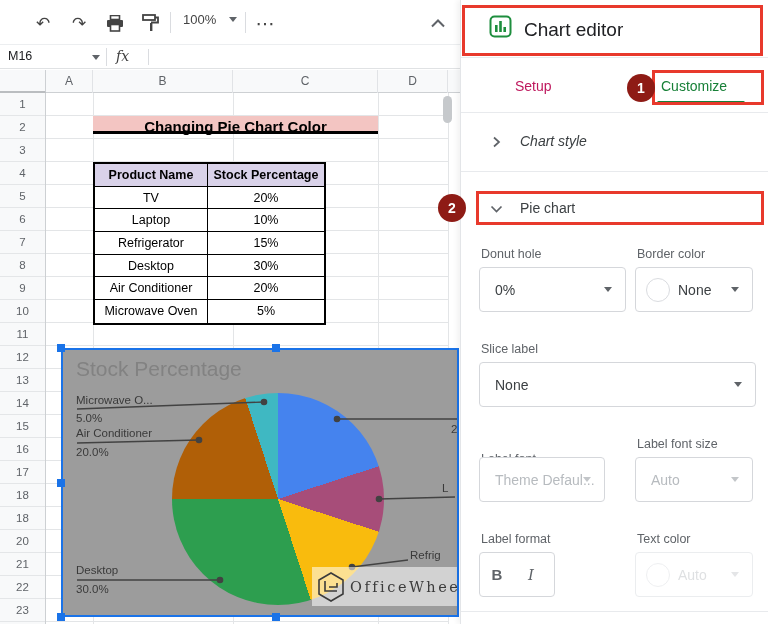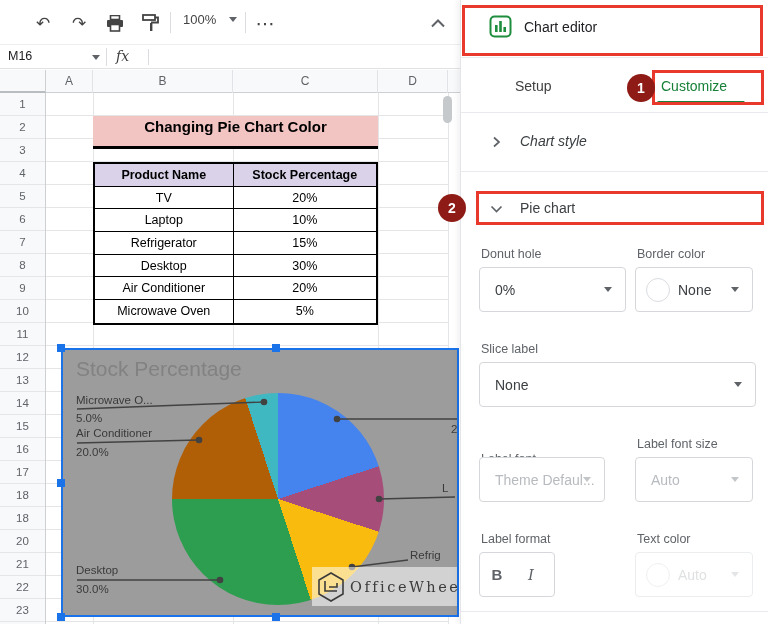--- a/index.html
+++ b/index.html
@@ -24,23 +24,23 @@
   #col-header-strip { position:absolute; left:0; top:0; width:460px; height:23px; background:#f8f9fa; border-bottom:1px solid #cdd0d3; }
   #corner-box { position:absolute; left:0; top:0; width:46px; height:23px; background:#f8f9fa; border-right:1px solid #cdd0d3; border-bottom:2px solid #babdc0; }
   .col-h { position:absolute; top:0; height:23px; text-align:center; line-height:23px; font-size:12px; color:#5f6368; border-right:1px solid #e1e3e6; }
   #row-header-col { position:absolute; left:0; top:23px; width:46px; height:531px; background:#f8f9fa; border-right:1px solid #cdd0d3; }
   .row-h { height:23px; line-height:23px; text-align:center; font-size:11.5px; color:#5f6368; border-bottom:1px solid #e4e6e8; }
   #cells-bg { position:absolute; left:46px; top:23px; width:402px; height:531px;
      background-image:repeating-linear-gradient(to bottom, transparent 0 22px, #e3e5e7 22px 23px); }
   .vline { position:absolute; top:23px; height:531px; width:1px; background:#e3e5e7; }
 
   
-  #sheet-title { left:93px; top:116px; width:285px; height:33px; background:#f3c5c2; border-bottom:3.5px solid #000;
+  #sheet-title { left:93px; top:116px; width:285px; height:18px; background:#f3c5c2; border-bottom:3.5px solid #000;
      font-size:15px; font-weight:bold; color:#000; text-align:center; line-height:22px; z-index:6; }
-  #sheet-table { left:93px; top:162px; width:285px; z-index:6; border:2px solid #000; background:#fff; }
+  #sheet-table { left:93px; top:162px; width:233px; z-index:6; border:2px solid #000; background:#fff; }
   .t-row { display:flex; height:22.7px; }
   .t-cell { border-right:1px solid #000; border-bottom:1px solid #000; text-align:center; font-size:12.5px; color:#000;
      display:flex; align-items:center; justify-content:center; }
   .t-cell.c1 { width:139px; } .t-cell.c2 { width:143px; border-right:none; }
   .t-row:last-child .t-cell { border-bottom:none; }
   .t-head .t-cell { background:#d9d2e9; font-weight:bold; }
 
   
   #v-scrollbar { left:443px; top:96px; width:9px; height:27px; background:#c6c9cc; border-radius:5px; z-index:8; }
 
@@ -52,27 +52,27 @@
   #chart-svg { position:absolute; left:0; top:0; width:398px; height:269px; }
   #watermark { position:absolute; left:249px; top:217px; width:160px; height:39px; background:rgba(255,255,255,0.55);
      display:flex; align-items:center; padding-left:4px; gap:4px; }
   #watermark-text { font-family:"DejaVu Serif", serif; font-size:14.5px; color:#3b3b3b; letter-spacing:2.5px; }
   .handle { position:absolute; width:8px; height:8px; background:#1a73e8; z-index:31; }
 
   
   #panel { left:460px; top:0; width:308px; height:624px; background:#fff; border-left:1px solid #e3e5e8;
      box-shadow:-3px 0 5px rgba(0,0,0,0.05); z-index:50; }
   .p-div { position:absolute; left:0; width:308px; height:1px; background:#e8eaed; }
-  #panel-header-title { position:absolute; left:63px; top:19px; font-size:14px; color:#202124; }
+  #panel-header-title { position:absolute; left:63px; top:19px; font-size:19px; color:#202124; }
   #chart-editor-icon { position:absolute; left:28px; top:15px; }
   .redbox { position:absolute; border:3px solid #e8392c; z-index:55; pointer-events:none; }
   .badge { position:absolute; width:28px; height:28px; border-radius:50%; background:#8e1b15; color:#fff;
      font-size:14px; font-weight:bold; display:flex; align-items:center; justify-content:center; z-index:60; }
   .tab { position:absolute; top:78px; font-size:14px; }
-  #tab-setup { left:54px; color:#404040; }
+  #tab-setup { left:54px; color:#be185d; }
   #tab-customize { left:200px; color:#188038; font-weight:500; }
   #customize-underline { position:absolute; left:196px; top:101px; width:88px; height:3px; background:#188038; border-radius:2px; }
   .section-label { position:absolute; left:59px; font-size:14px; color:#3c4043; }
   .chev { position:absolute; left:29px; }
   .f-label { position:absolute; font-size:12.5px; color:#5f6368; }
   .f-box { position:absolute; height:45px; border:1px solid #d5d7db; border-radius:4px; background:#fff;
      display:flex; align-items:center; font-size:14px; color:#3c4043; }
   .f-box .val { margin-left:15px; }
   .f-box .caret { position:absolute; right:13px; width:0; height:0; border-left:4.5px solid transparent; border-right:4.5px solid transparent; border-top:5.5px solid #5f6368; }
   .f-box.disabled { color:#b7bbbf; }

